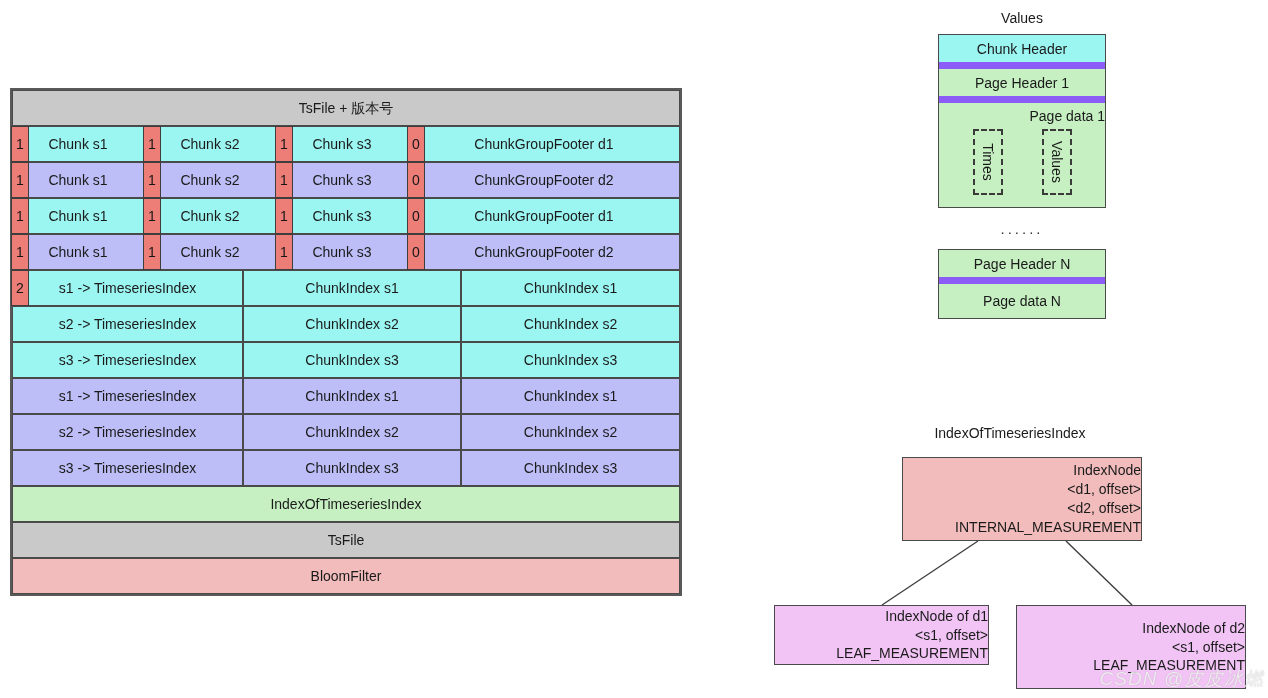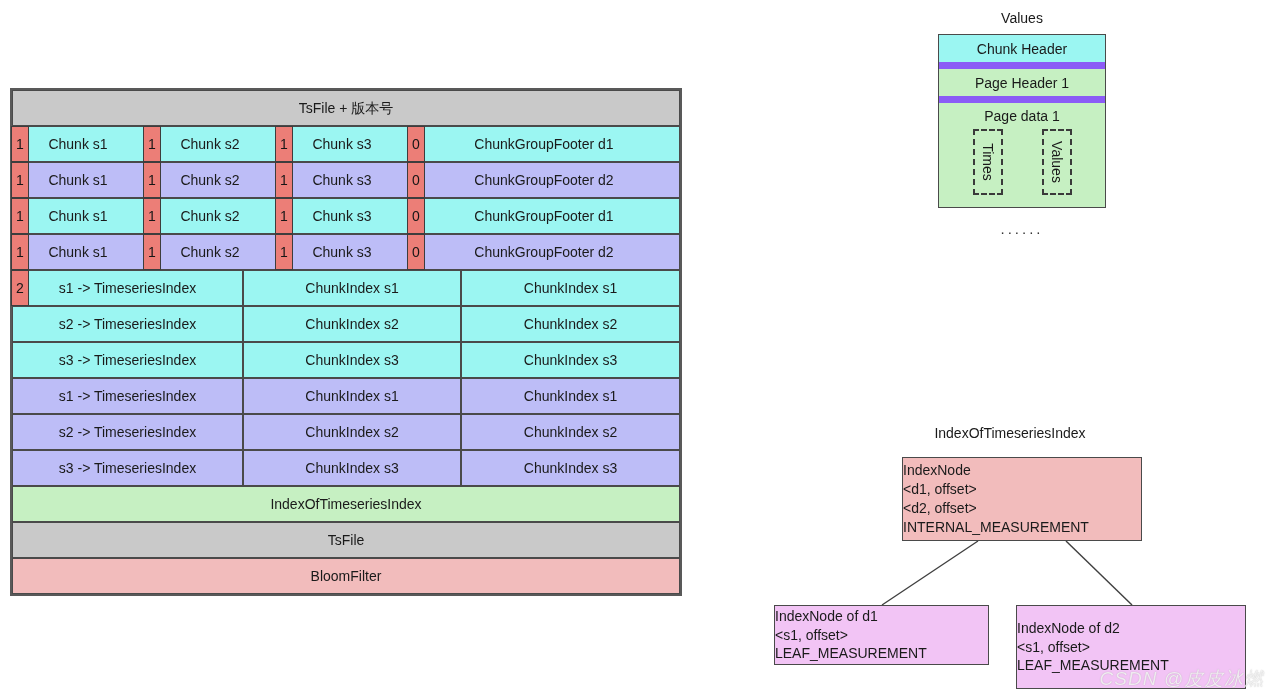--- a/index.html
+++ b/index.html
@@ -120,21 +120,21 @@
     white-space: nowrap;
   }
   .chunk-box:last-child { border-bottom: none; }
   #page-data-1 {
     height: 104px;
     display: block;
     padding-top: 5px;
     box-sizing: border-box;
   }
   #page-data-1 .pd-label {
-    text-align: center;
+    text-align: right;
     font-size: 14px;
     margin-bottom: 5px;
   }
   .slot-row {
     display: flex;
     justify-content: space-around;
     align-items: flex-start;
     padding: 0 14px;
   }
   .slot {
@@ -181,21 +181,21 @@
     width: 500px;
     height: 265px;
     pointer-events: none;
   }
   .tree-node {
     position: absolute;
     box-sizing: border-box;
     border: 1px solid #4a4a4a;
     display: flex;
     flex-direction: column;
-    align-items: flex-start;
+    align-items: flex-end;
     justify-content: center;
     font-size: 14px;
     line-height: 1.35;
     white-space: nowrap;
     z-index: 2;
   }
   #node-root {
     left: 142px;
     top: 32px;
     width: 240px;
@@ -346,20 +346,24 @@
         </div>
         <div class="slot">
           <span>Values</span>
         </div>
       </div>
     </div>
   </div>
 
   <div id="ellipsis">......</div>
 
+  <div id="chunk-stack2">
+    <div class="chunk-box c-green">Page Header N</div>
+    <div class="chunk-box c-green">Page data N</div>
+  </div>
 </div>
 
 <div id="ioti-panel">
   <div id="ioti-title">IndexOfTimeseriesIndex</div>
 
   <svg id="ioti-svg">
     <line x1="218" y1="116" x2="122" y2="180" stroke="#3f3f3f" stroke-width="1.4"></line>
     <line x1="306" y1="116" x2="372" y2="180" stroke="#3f3f3f" stroke-width="1.4"></line>
   </svg>
 

